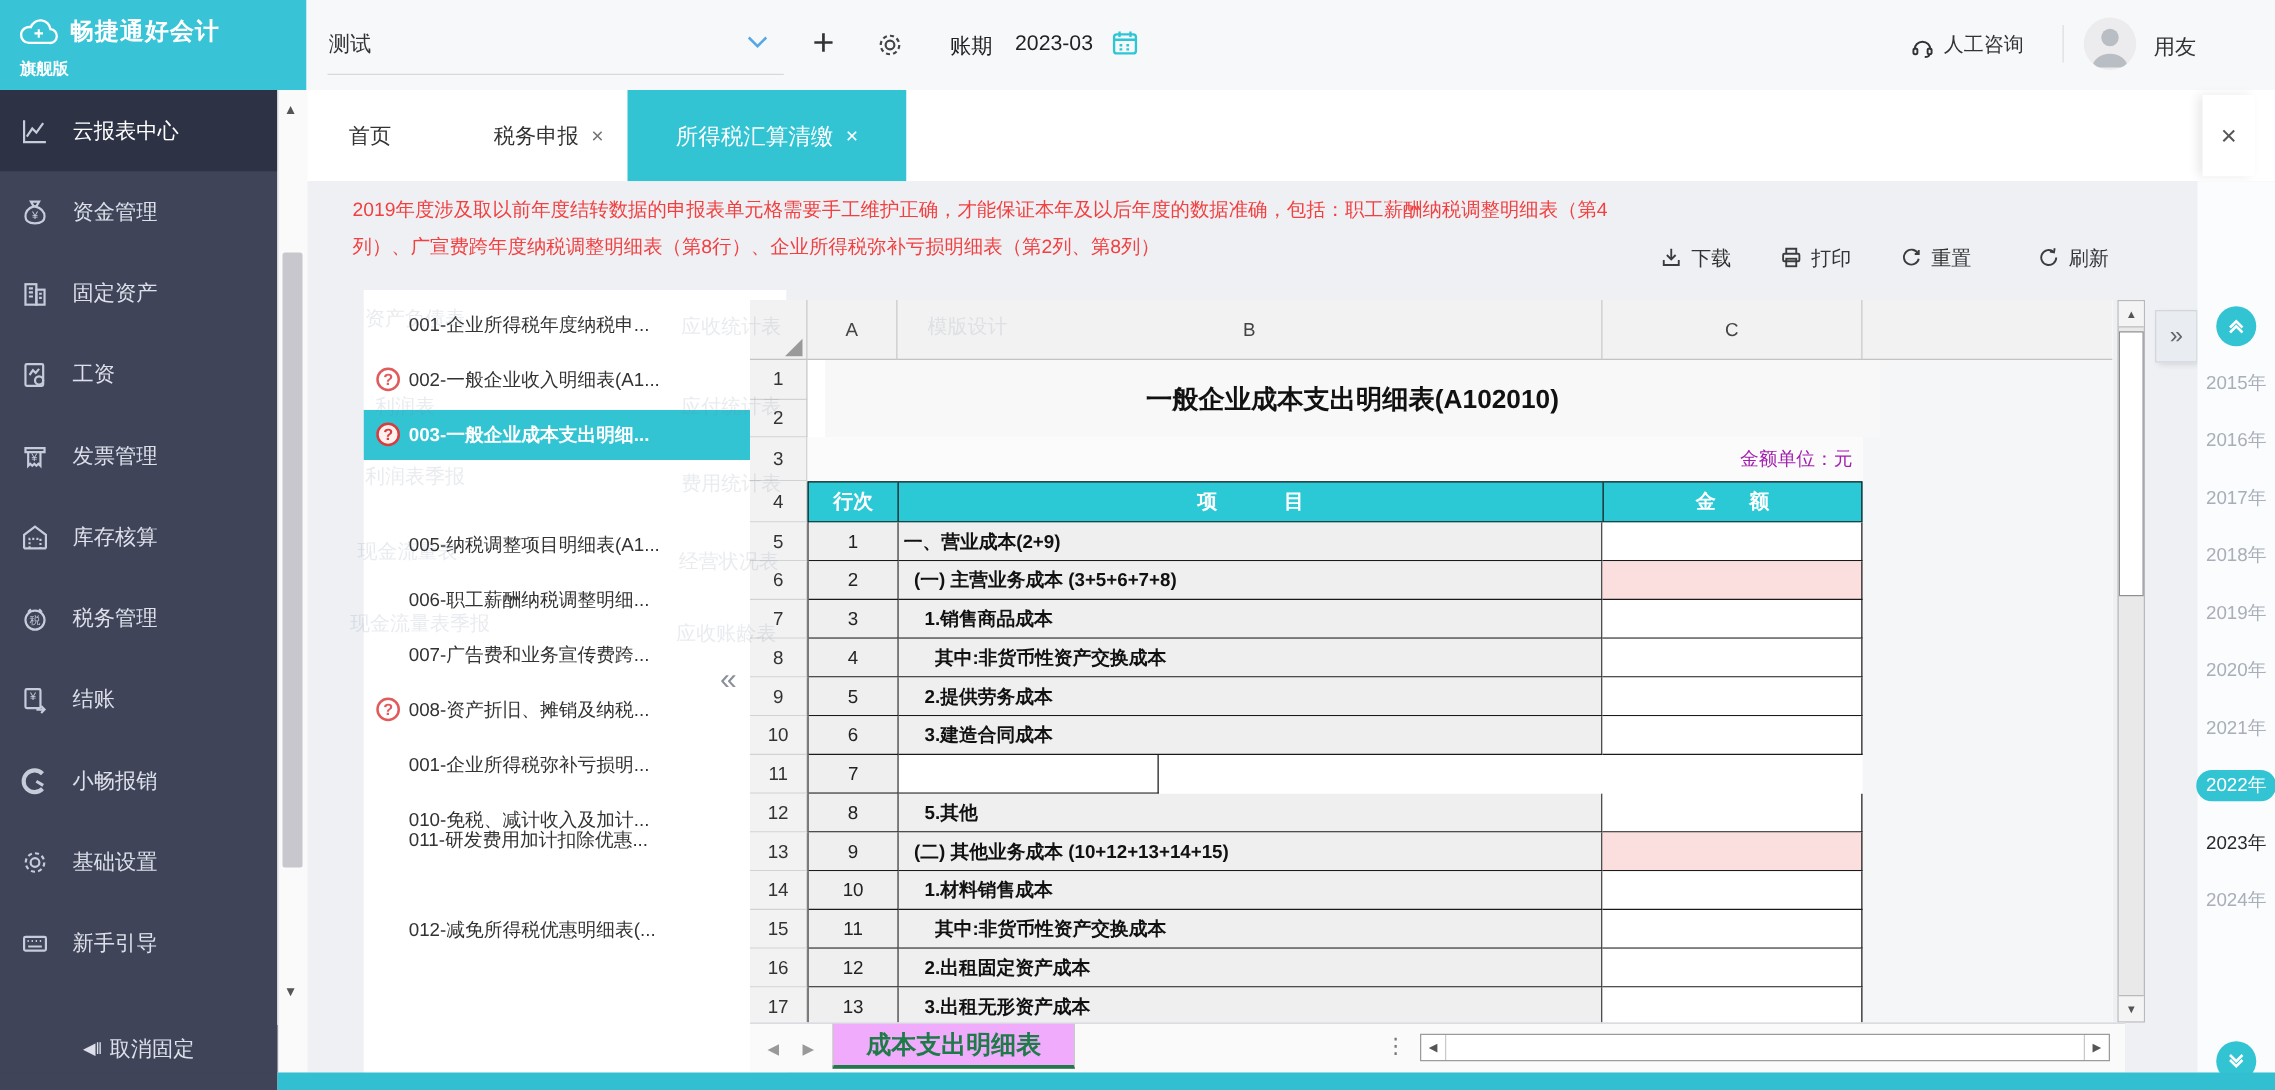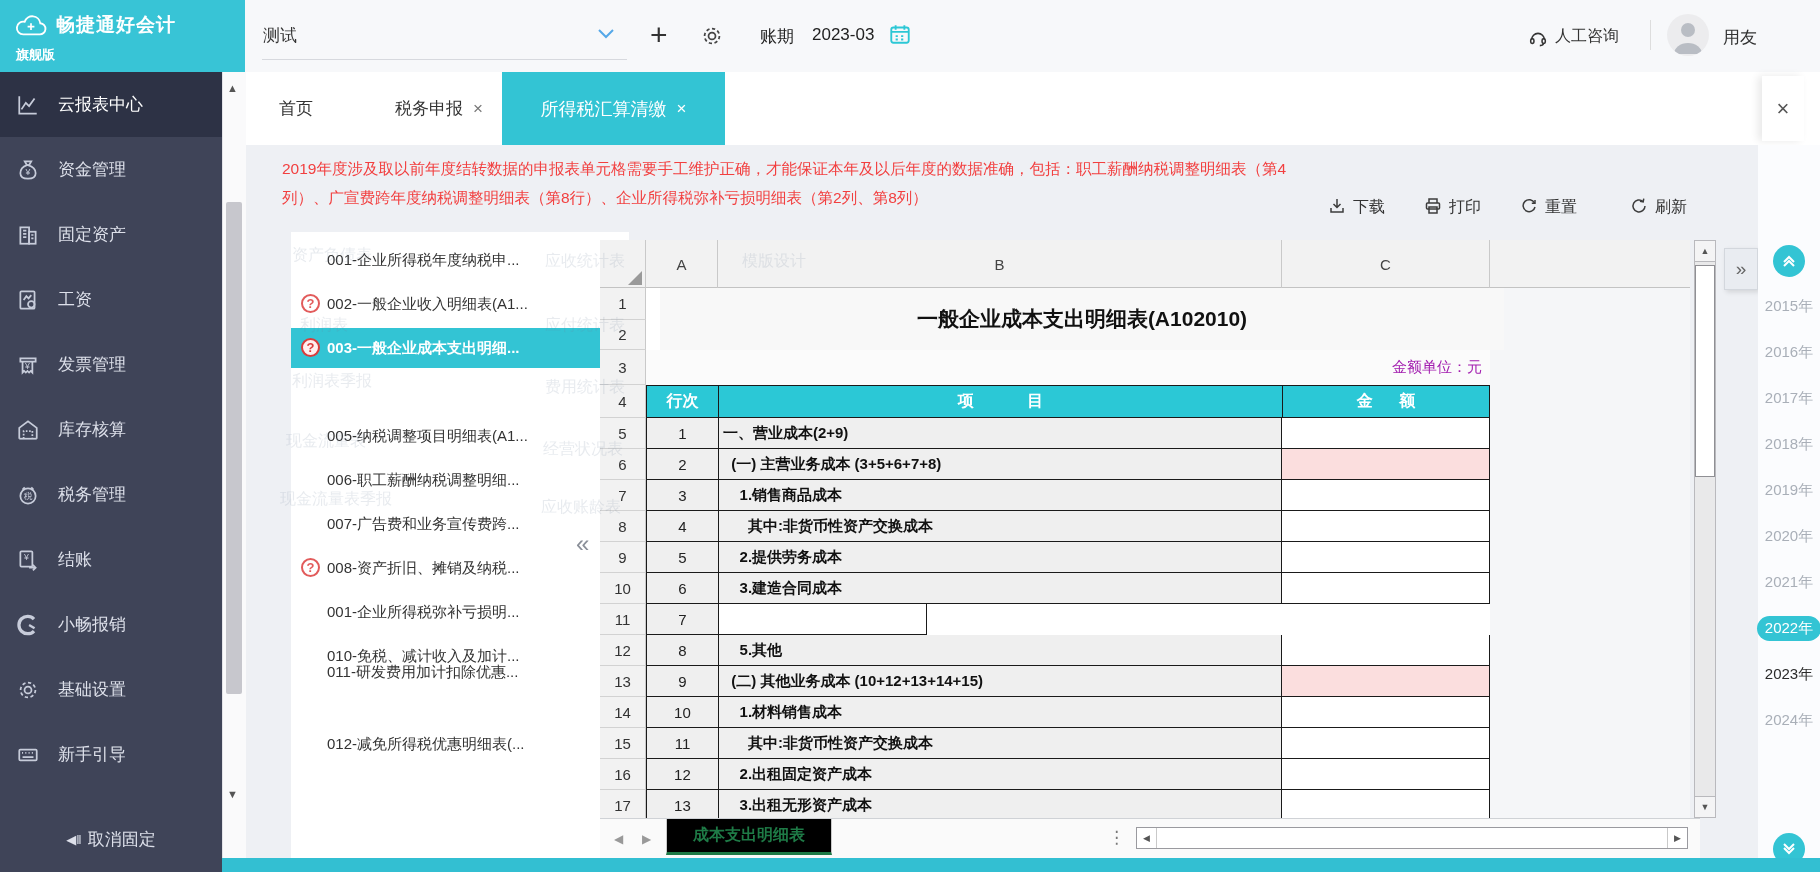--- a/index.html
+++ b/index.html
@@ -102,23 +102,23 @@
   #vs-dn{position:absolute;left:0;bottom:0;width:20px;height:20px;background:#f4f4f5;border-top:1px solid #b9b9bd;
          display:flex;align-items:center;justify-content:center;font-size:9px;color:#555;}
   #vs-thumb{position:absolute;left:0px;top:24px;width:20px;height:212px;background:#fff;border:1px solid #8f8f94;box-sizing:border-box;}
   #expand-btn{position:absolute;left:1479px;top:103px;width:32px;height:40px;background:#e9ecf1;border:1px solid #d3d7dd;
               box-shadow:2px 2px 5px rgba(0,0,0,.12);display:flex;align-items:center;justify-content:center;
               font-size:19px;color:#666;cursor:pointer;}
   
   #sheetbar{position:absolute;left:355px;top:673px;width:1100px;height:40px;background:#fafafa;border-top:1px solid #cfd2d6;box-sizing:border-box;}
   #sb-left{position:absolute;left:14px;top:13px;font-size:12px;color:#999;}
   #sb-right{position:absolute;left:42px;top:13px;font-size:12px;color:#999;}
-  #sheettab{position:absolute;left:66px;top:0px;height:36px;padding:0 26px;background:#000000;
+  #sheettab{position:absolute;left:66px;top:0px;height:36px;padding:0 26px;background:#f0abfc;
             border:1px solid #c9c9c9;border-top:none;border-bottom:3px solid #1e7a46;box-sizing:border-box;
-            display:flex;align-items:center;font-size:16px;font-weight:bold;color:#1e7a46;cursor:pointer;}
+            display:flex;align-items:center;font-size:20px;font-weight:bold;color:#1e7a46;cursor:pointer;}
   #sb-more{position:absolute;left:508px;top:8px;font-size:17px;color:#777;letter-spacing:-2px;}
   #hscroll{position:absolute;left:536px;top:8px;width:552px;height:22px;border:1px solid #9a9a9f;background:#fff;box-sizing:border-box;}
   #hs-left{position:absolute;left:0;top:0;width:19px;height:20px;border-right:1px solid #c9c9c9;
            display:flex;align-items:center;justify-content:center;font-size:9px;color:#555;}
   #hs-right{position:absolute;right:0;top:0;width:19px;height:20px;border-left:1px solid #c9c9c9;
            display:flex;align-items:center;justify-content:center;font-size:9px;color:#555;}
   
   #yearrail{position:absolute;left:1513px;top:0;width:62px;height:713px;background:#fbfcfe;}
   .ycirc{position:absolute;left:15px;width:32px;height:32px;border-radius:50%;background:#33c4d4;
          display:flex;align-items:center;justify-content:center;cursor:pointer;}

